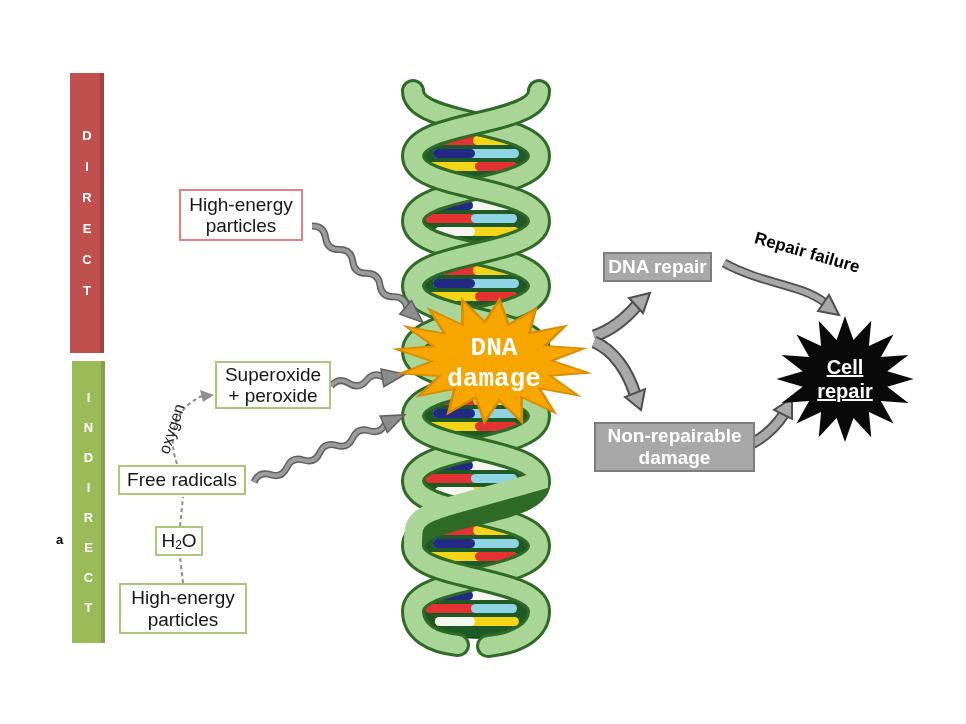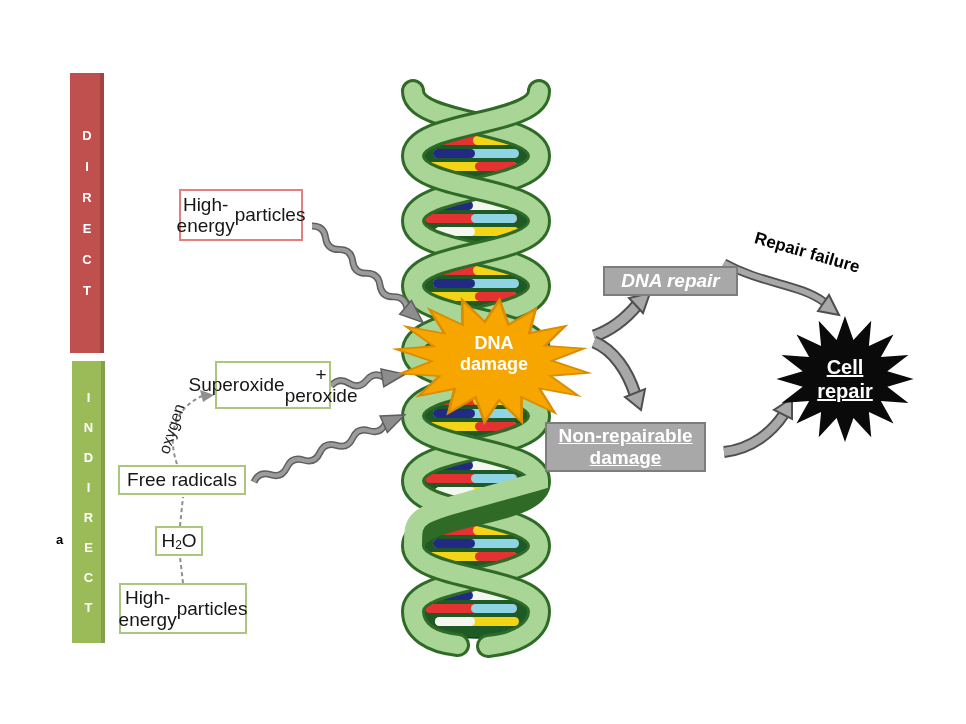--- a/index.html
+++ b/index.html
@@ -11,42 +11,42 @@
   .vbar{position:absolute; display:flex; flex-direction:column; align-items:center;
         justify-content:center; color:#fff; font-weight:bold; font-size:13px;}
   .vbar span{display:block; line-height:1;}
   #direct-bar{left:70px; top:73px; width:34px; height:280px; background:#c0504d;
         box-shadow:inset -4px 0 0 #a34240; gap:18px;}
   #indirect-bar{left:72px; top:361px; width:33px; height:282px; background:#9bbb59;
         box-shadow:inset -4px 0 0 #83a04a; gap:17px;}
   #panel-a{position:absolute; left:56px; top:532px; font-size:13px; font-weight:bold; color:#000;}
   
   .box{position:absolute; background:#fff; border:2px solid #abc77e; color:#161616;
-       display:flex; align-items:center; justify-content:center;
+       display:flex; flex-direction:column; align-items:center; justify-content:center;
        font-size:19px; line-height:1.12; text-align:center; box-sizing:border-box;}
   .red-border{border-color:#e57f7f;}
   #box-he-top{left:179px; top:189px; width:124px; height:52px;}
   #box-superoxide{left:215px; top:361px; width:116px; height:48px;}
   #box-free-radicals{left:118px; top:465px; width:128px; height:30px;}
   #box-water{left:155px; top:526px; width:48px; height:30px; flex-direction:row;}
   #box-water .sub{font-size:12px; align-self:flex-end; margin-bottom:2px;}
   #box-he-bottom{left:119px; top:583px; width:128px; height:51px;}
   .gray-box{position:absolute; background:#a8a8a8; border:2px solid #7d7d7d; color:#fff;
        font-weight:bold; font-size:19px; line-height:1.15; display:flex; flex-direction:column;
        align-items:center; justify-content:center; text-align:center; box-sizing:border-box;}
-  #box-dna-repair{left:603px; top:266px; width:135px; height:30px;font-style:italic;}
-  #box-non-repairable{left:545px; top:422px; width:161px; height:50px;text-decoration:underline;}
+  #box-dna-repair{left:603px; top:252px; width:109px; height:30px;}
+  #box-non-repairable{left:594px; top:422px; width:161px; height:50px;}
   
   #label-oxygen{position:absolute; left:137px; top:420px; width:70px; text-align:center;
        font-size:16px; color:#222; transform:rotate(-72deg);}
   #label-repair-failure{position:absolute; left:737px; top:243px; width:140px; text-align:center;
        font-size:17px; font-weight:bold; color:#000; transform:rotate(16deg);}
   
   .star-text{position:absolute; color:#fff; font-weight:bold; text-align:center;}
-  #dna-damage-text{left:424px; top:333px; width:140px; font-size:18px; line-height:1.18;}
+  #dna-damage-text{left:424px; top:333px; width:140px; font-size:26px; line-height:1.18;font-family:Liberation Mono, monospace;}
   #cell-death-text{left:785px; top:355px; width:120px; font-size:20px; line-height:1.2;text-decoration:underline;}
   svg.layer{position:absolute; left:0; top:0;}
 </style>
 </head>
 <body>
 
 <div id="stage">
 
   <svg class="layer" width="966" height="724" viewBox="0 0 966 724">
     <defs>

